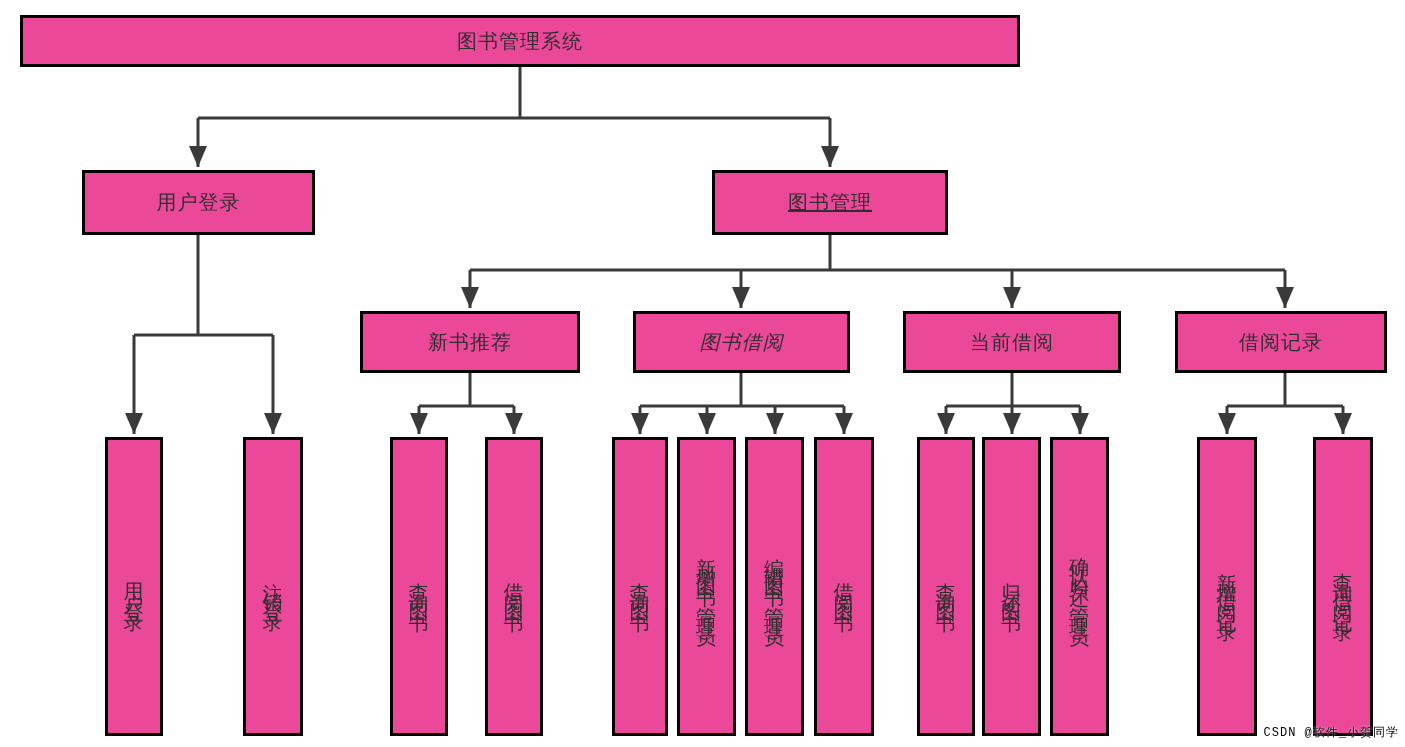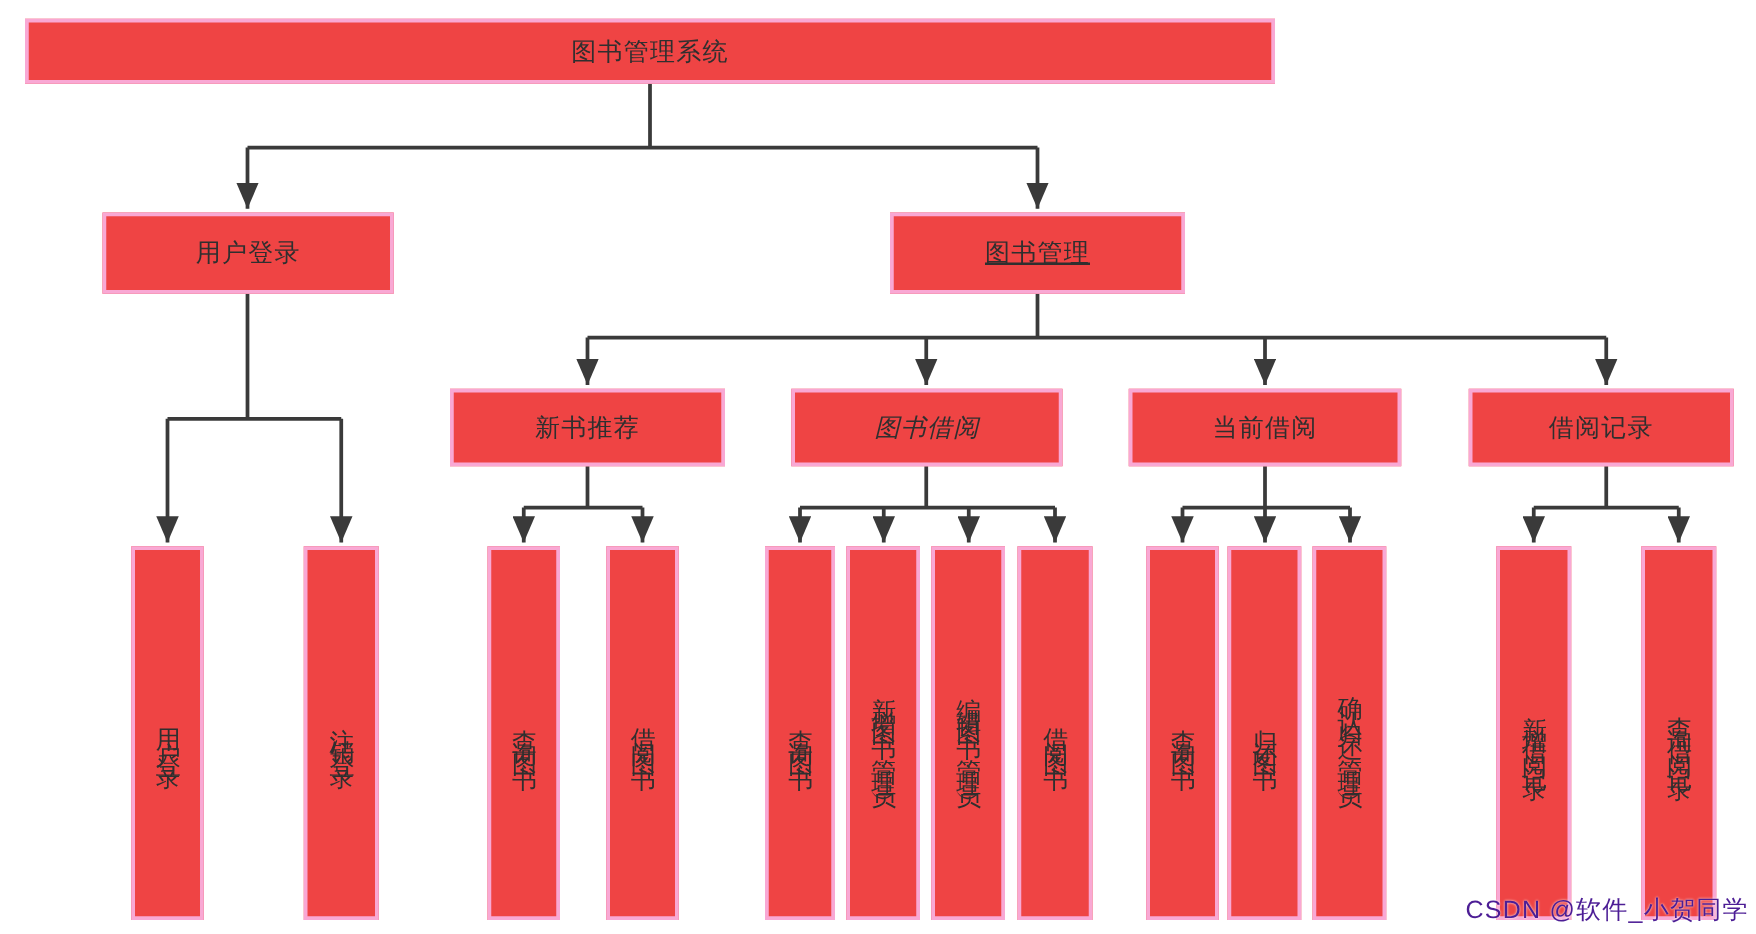--- a/index.html
+++ b/index.html
@@ -18,22 +18,22 @@
   #connectors {
     position: absolute;
     left: 0;
     top: 0;
     width: 1405px;
     height: 747px;
   }
   .box {
     position: absolute;
     box-sizing: border-box;
-    border: 3px solid #f9a8d4;
-    background: #ef4444;
+    border: 3px solid #000000;
+    background: #ec4899;
     display: flex;
     align-items: center;
     justify-content: center;
     color: #2f2f2f;
   }
   .hbox {
     font-size: 20px;
     letter-spacing: 1px;
   }
   .vbox span {
@@ -64,25 +64,26 @@
   #leaf-c4 { left: 814px;  width: 60px; }
   #leaf-d1 { left: 917px;  width: 58px; }
   #leaf-d2 { left: 982px;  width: 59px; }
   #leaf-d3 { left: 1050px; width: 59px; }
   #leaf-e1 { left: 1197px; width: 60px; }
   #leaf-e2 { left: 1313px; width: 60px; }
   #watermark {
     position: absolute;
     right: 6px;
     bottom: 6px;
-    font-size: 20px;
-    color: #4c1d95;
+    font-size: 12px;
+    color: #000000;
     text-shadow: 0 0 2px #ffffff;
     letter-spacing: 1px;
     z-index: 5;
+    font-family: Liberation Mono, monospace;
   }
 </style>
 </head>
 <body>
 
 <div id="canvas">
 
   <svg id="connectors" viewBox="0 0 1405 747" xmlns="http://www.w3.org/2000/svg">
     <defs>
       <marker id="arw" markerWidth="7" markerHeight="6" refX="7" refY="3" orient="auto" markerUnits="strokeWidth">

